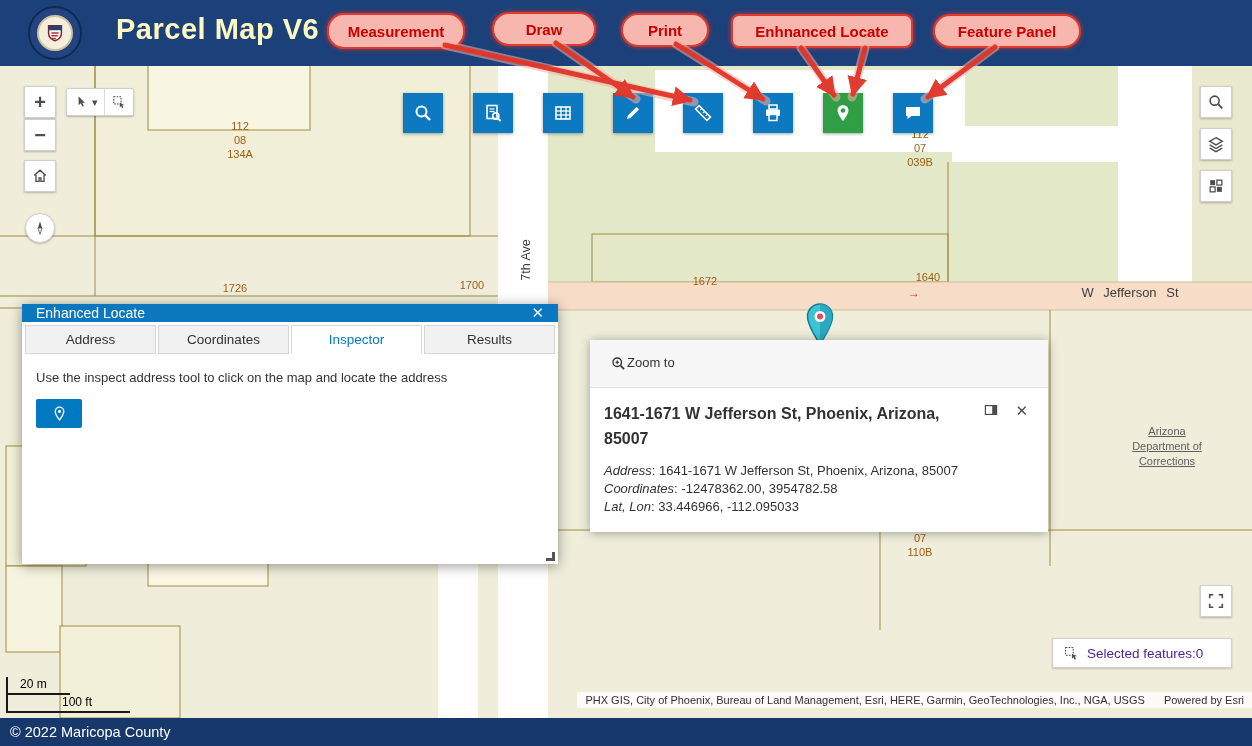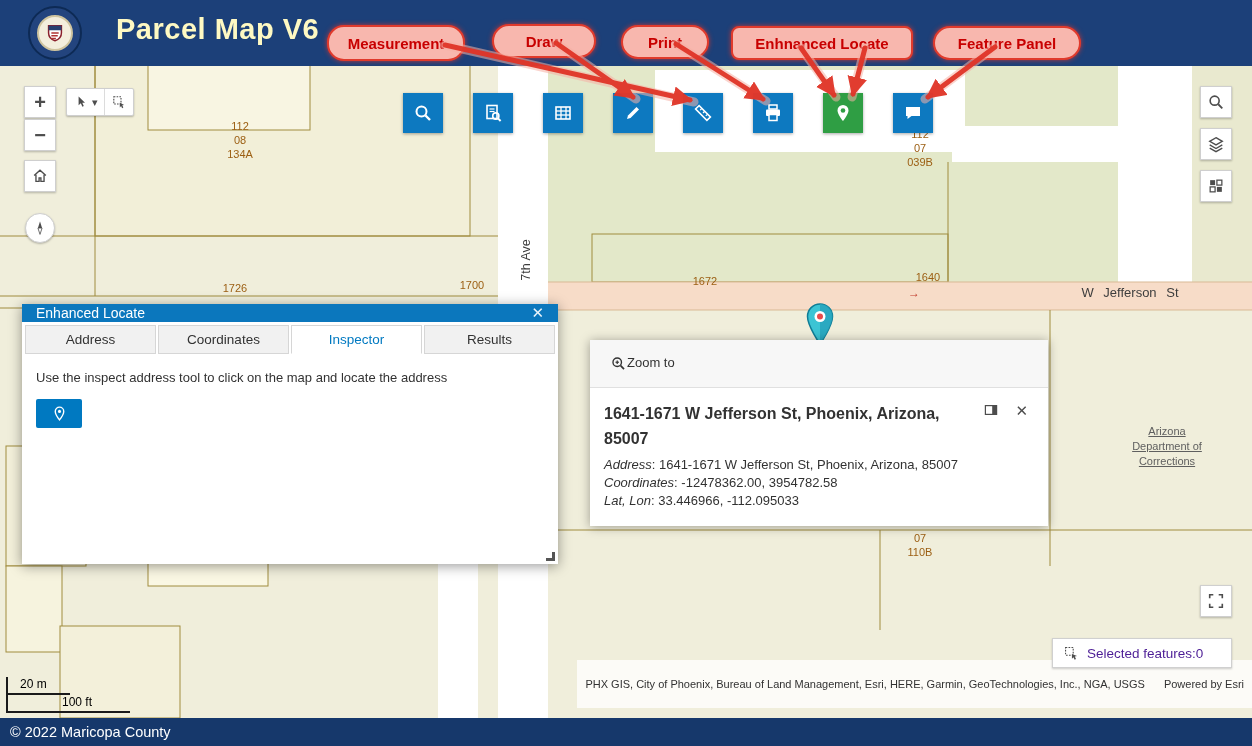--- a/index.html
+++ b/index.html
@@ -11,21 +11,21 @@
   .logo { position:absolute; left:28px; top:6px; width:54px; height:54px; border-radius:50%;
           background:#23447e; border:2px solid #0d2a55; display:flex; align-items:center; justify-content:center; }
   .logo-inner { width:36px; height:36px; border-radius:50%; background:#f3eedd; border:2px solid #cfc49f;
           display:flex; align-items:center; justify-content:center; }
   .app-title { position:absolute; left:116px; top:13px; color:#fef9c3; font-size:29px; font-weight:bold; letter-spacing:.5px; }
 
   
   .callout { position:absolute; display:flex; align-items:center; justify-content:center;
              background:#f8b7ae; border:2px solid #e03a2c; border-radius:17px;
              color:#c80000; font-weight:bold; font-size:15px; z-index:110;
-             box-shadow:0 0 5px rgba(232,54,43,.8);margin-top:12px; }
+             box-shadow:0 0 5px rgba(232,54,43,.8); }
   .arrows { position:absolute; top:0; left:0; z-index:100; pointer-events:none; }
 
   
   .map { position:absolute; top:66px; left:0; width:1252px; height:652px; overflow:hidden; cursor:crosshair; }
   .map svg.bg { position:absolute; top:0; left:0; z-index:0; }
 
   .maplabel { position:absolute; color:#9c5f13; font-size:11px; text-align:center;
               white-space:pre-line; line-height:1.25; z-index:5; }
   .streetlabel { position:absolute; color:#3d3d3d; font-size:13px; z-index:5; text-align:center; }
   .arealabel { position:absolute; color:#5f5f5f; font-size:11px; text-align:center; white-space:pre-line; line-height:1.35; z-index:5;text-decoration:underline; }
@@ -55,21 +55,21 @@
   .popup { position:absolute; left:590px; top:274px; width:458px; background:#fff; z-index:25;
            box-shadow:0 1px 10px rgba(0,0,0,.35); }
   .popup-actions { height:48px; background:#f7f7f7; border-bottom:1px solid #e0e0e0;
                    display:flex; align-items:center; padding-left:20px; }
   .popup-actions .zoomto { display:flex; align-items:flex-start; font-size:13px; color:#323232; cursor:pointer; }
   .popup-main { padding:14px 20px 16px 14px; }
   .popup-head { display:flex; align-items:flex-start; }
   .popup-title { width:352px; font-size:16px; font-weight:bold; color:#323232; line-height:1.55; }
   .popup-icons { margin-left:auto; display:flex; gap:16px; color:#4d4d4d; }
   .popup-icons .ic { cursor:pointer; }
-  .popup-fields { margin-top:4px; }
+  .popup-fields { margin-top:10px; }
   .field { font-size:13px; color:#323232; line-height:1.4; }
   .field em::after { content:": "; font-style:normal; }
 
   
   .panel { position:absolute; left:22px; top:238px; width:536px; height:260px; background:#fff; z-index:30;
            box-shadow:0 2px 12px rgba(0,0,0,.4); }
   .panel-hdr { height:18px; background:#0b77bd; color:#fff; display:flex; align-items:center; padding:0 14px; }
   .panel-title { font-size:14px; }
   .panel-close { margin-left:auto; font-size:15px; cursor:pointer; color:#eaf4fb; }
   .tabs { display:flex; padding:3px 3px 0 3px; gap:2px; background:#fff; }
@@ -86,21 +86,21 @@
   
   .rbtn { left:1200px; }
 
   
   .selfeat { position:absolute; left:1052px; top:572px; width:180px; height:30px; background:#fff;
              border:1px solid #d0d0d0; box-shadow:0 1px 2px rgba(0,0,0,.2); display:flex; align-items:center;
              gap:7px; padding-left:10px; font-size:13.5px; color:#4c1d95; z-index:20; cursor:pointer; }
 
   
   .attrib { position:absolute; right:0; bottom:10px; background:rgba(255,255,255,.78); font-size:11px;
-            color:#323232; padding:18px 8px; z-index:15; white-space:nowrap; }
+            color:#323232; padding:2px 8px; z-index:15; white-space:nowrap; }
   .attrib .pb { margin-left:16px; }
   .scalebar { position:absolute; left:6px; bottom:5px; font-size:12px; color:#000; z-index:20; }
   .sb-m  { width:64px;  border-left:2px solid #1a1a1a; border-bottom:2px solid #1a1a1a; padding:0 0 2px 12px; }
   .sb-ft { width:124px; border-left:2px solid #1a1a1a; border-bottom:2px solid #1a1a1a; padding:0 0 2px 16px;text-align:center; }
 
   
   .ftr { position:absolute; bottom:0; left:0; width:1252px; height:28px; background:#16386b; color:#fff;
          font-size:14.5px; display:flex; align-items:center; padding-left:10px; z-index:50; }
 </style>
 </head>

